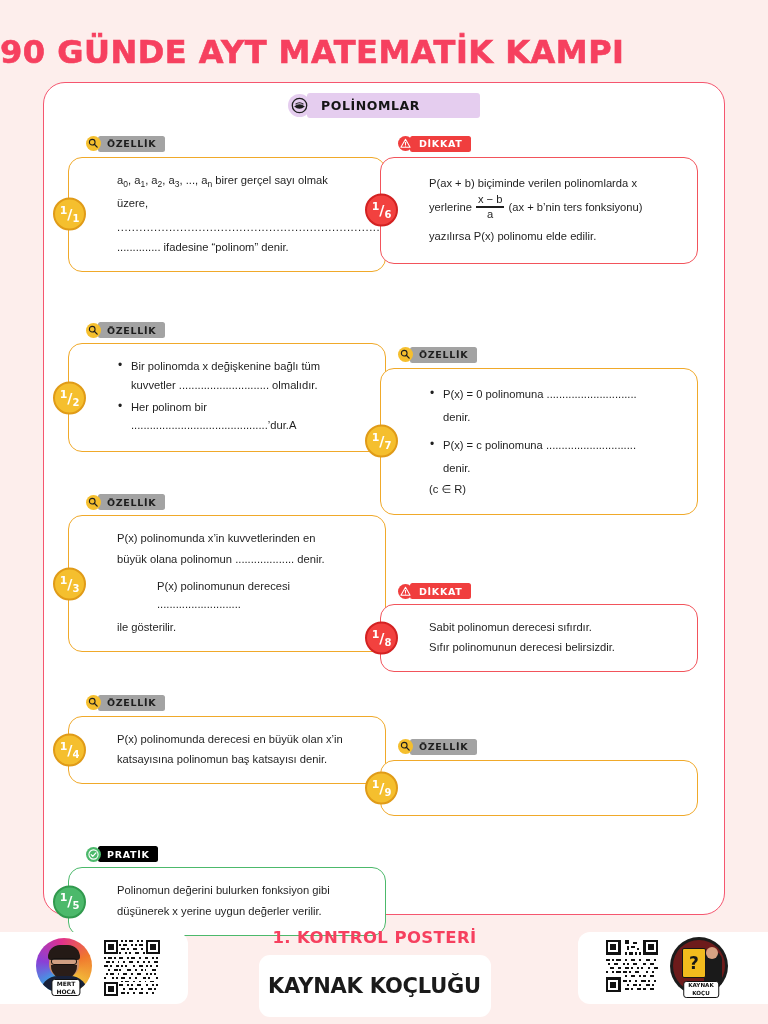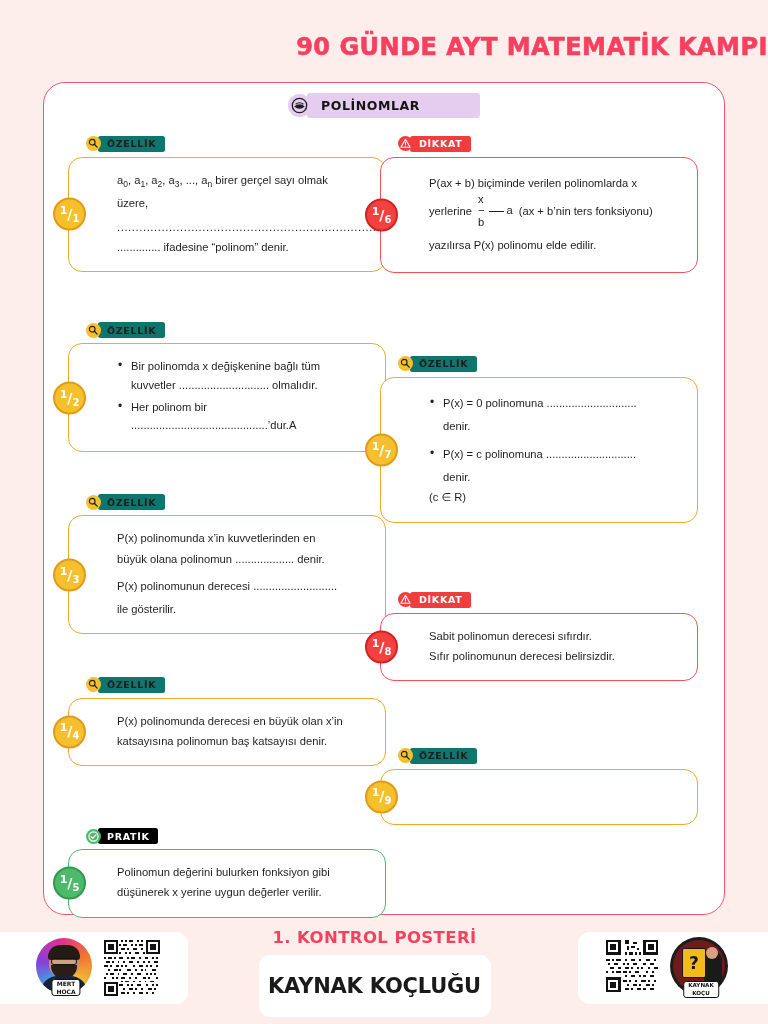--- a/index.html
+++ b/index.html
@@ -11,23 +11,23 @@
   }
 
   body {
     background: #fdeeec;
     font-family: "Liberation Sans", sans-serif;
     position: relative;
   }
 
   
   .poster-title {
-    text-align: right;
+    text-align: left;
     color: #f6405f;
-    font-size: 24px;
+    font-size: 32px;
     font-weight: 900;
     letter-spacing: 0.5px;
     padding-top: 33px;
     padding-bottom: 6px;
     font-family: "DejaVu Sans", sans-serif;
     -webkit-text-stroke: 0.6px #f6405f;
   }
 
   
   .panel {
@@ -104,21 +104,21 @@
     font-size: 9.5px;
     font-weight: 800;
     letter-spacing: 0.7px;
     padding: 2.5px 9px 2.5px 9px;
     margin-left: -3px;
     border-radius: 2.5px;
     font-family: "DejaVu Sans", sans-serif;
   }
   
   .tag-ozellik .tag-icon { background: #f5bf2e; }
-  .tag-ozellik .tag-text { background: #0f766e; color: #1d1d1d; }
+  .tag-ozellik .tag-text { background: #a3a3a3; color: #1d1d1d; }
   
   .tag-dikkat .tag-icon { background: #f03e3e; }
   .tag-dikkat .tag-text { background: #f03e3e; color: #ffffff; }
   
   .tag-pratik .tag-icon { background: #4cb96b; }
   .tag-pratik .tag-text { background: #000000; color: #ffffff; }
 
   
   .card-block { position: relative; margin-bottom: 14px; }
   .card {
@@ -182,21 +182,21 @@
     color: #1f1f1f;
   }
   ul.blist.loose > li { margin-bottom: 10px; }
 
   sub { font-size: 8.5px; }
   sup { font-size: 8.5px; }
 
   
   .ifrac {
     display: inline-flex;
-    flex-direction: row;
+    flex-direction: column;
     align-items: center;
     vertical-align: middle;
     margin: 0 4px;
     line-height: 1.05;
   }
   .ifrac .top { padding: 0 2px; }
   .ifrac .bar { width: 100%; height: 1.2px; background: #1f1f1f; margin: 1px 0; }
   .ifrac .bot { padding: 0 2px; }
 
   
@@ -458,21 +458,21 @@
           </span>
           <span class="tag-text">ÖZELLİK</span>
         </span>
         <div class="card card-amber">
           <span class="badge badge-amber">
             <span class="frac"><span class="num">1</span><span class="sl">/</span><span class="den">3</span></span>
           </span>
           <div class="ctext">
             <p>P(x) polinomunda x’in kuvvetlerinden en</p>
             <p>büyük olana polinomun ................... denir.</p>
-            <p style="margin-top:9px;">P(x) polinomunun derecesi ...........................</p>
+            <p style="margin-top:9px;margin-left:40px;">P(x) polinomunun derecesi ...........................</p>
             <p style="margin-top:5px;">ile gösterilir.</p>
           </div>
         </div>
       </div>
 
       <div class="card-block" style="margin-bottom:62px;">
         <span class="tag tag-ozellik">
           <span class="tag-icon">
             <svg width="11" height="11" viewBox="0 0 12 12">
               <circle cx="4.6" cy="4.6" r="3.1" fill="none" stroke="#1d1d1d" stroke-width="1.2"></circle>

